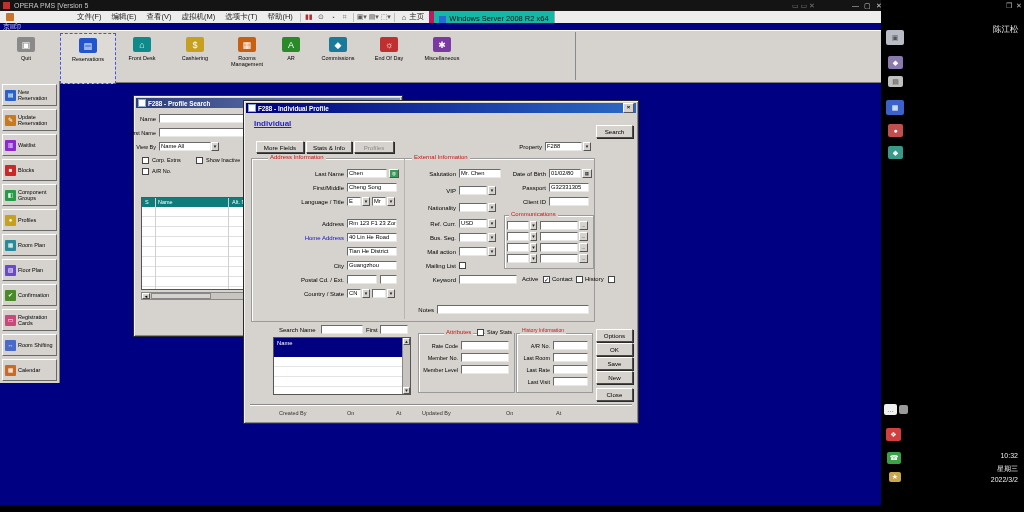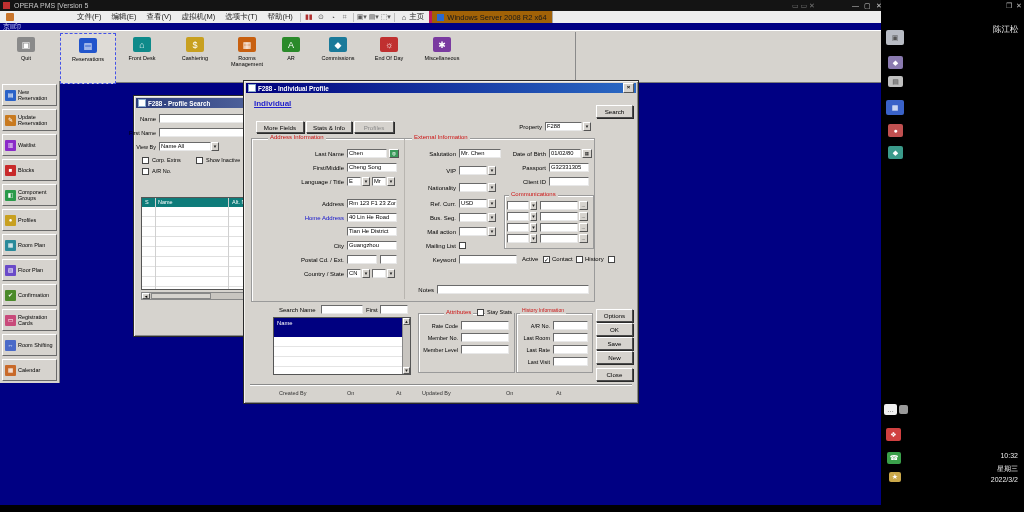--- a/index.html
+++ b/index.html
@@ -5,21 +5,21 @@
   html,body{margin:0;padding:0;}
   body{width:1024px;height:512px;position:relative;background:#000;font-family:"Liberation Sans",sans-serif;overflow:hidden;}
   .abs{position:absolute;}
   
   .vm-titlebar{position:absolute;left:0;top:0;width:1024px;height:11px;background:#141414;color:#c8c8c8;font-size:7px;line-height:11px;}
   .vm-menubar{position:absolute;left:0;top:11px;width:881px;height:12px;background:#ededed;border-bottom:1px solid #b0b0b0;font-size:7.5px;color:#1a1a1a;display:flex;align-items:center;}
   .menu-item{padding:0 5px;white-space:nowrap;}
   .mb-sep{width:1px;height:9px;background:#bdbdbd;margin:0 2px;}
   .tb-ico{width:12px;text-align:center;font-size:7px;color:#5a5a5a;}
   .tab{display:flex;align-items:center;gap:3px;padding:0 5px;height:12px;white-space:nowrap;}
-  .tab.active{background:#a16207;border-left:3px solid #be185d;border-right:1px solid #a8a8a8;}
+  .tab.active{background:#14b8a6;border-left:5px solid #be185d;border-right:1px solid #a8a8a8;align-items:flex-end;}
   
   .guest{position:absolute;left:0;top:23px;width:881px;height:482px;background:#000083;overflow:hidden;}
   .host{position:absolute;left:881px;top:0;width:143px;height:512px;background:#000;}
   
   .opera-toolbar{position:absolute;left:0;top:7px;width:881px;height:51px;background:#d6d3ce;border-top:1px solid #fff;border-bottom:1px solid #7a7a7a;}
   .tbbtn{position:absolute;top:2px;height:45px;display:flex;flex-direction:column;align-items:center;padding-top:4px;gap:3px;font-size:5.5px;line-height:6px;color:#000;text-align:center;}
   .tbbtn.sel{border:1px dashed #4553e8;background:#dedbd6;}
   .big-ico{width:18px;height:15px;display:flex;align-items:center;justify-content:center;color:#fff;font-size:9px;border-radius:2px;flex:none;}
   .opera-sidebar{position:absolute;left:0;top:58px;width:60px;height:302px;background:#d6d3ce;border-right:1px solid #7a7a7a;padding-top:2px;box-sizing:border-box;}
   .sbbtn{position:relative;margin:1px 2px 3px 2px;height:20px;background:#d6d3ce;border:1px solid;border-color:#fff #6a6a6a #6a6a6a #fff;display:flex;align-items:center;font-size:5.5px;line-height:6px;color:#000;overflow:hidden;}
@@ -231,21 +231,21 @@
       <div class="vline" style="left:13px;top:0;height:93px;background:#d0d0d0;"></div>
       <div class="vline" style="left:86px;top:0;height:93px;background:#d0d0d0;"></div>
     </div>
 
     <div style="position:absolute;left:7px;top:196px;width:246px;height:8px;background:#c8c5c0;border:1px solid #888;box-sizing:border-box;">
       <span style="position:absolute;left:0;top:0;width:8px;height:6px;background:#d6d3ce;border:1px solid;border-color:#fff #555 #555 #fff;font-size:4.5px;line-height:5px;text-align:center;box-sizing:border-box;">◄</span>
       <span style="position:absolute;left:9px;top:0;width:60px;height:6px;background:#d6d3ce;border:1px solid #888;box-sizing:border-box;"></span>
     </div>
   </div>
 
-  <div class="win" style="left:243px;top:57px;width:394px;height:322px;z-index:10;">
+  <div class="win" style="left:243px;top:77px;width:394px;height:322px;z-index:10;">
     <div class="tbar">
       <span class="tico"></span>
       <span>F288 - Individual Profile</span>
       <span class="grow"></span>
       <span class="wbtn">×</span>
     </div>
 
     <span class="heading" style="left:10px;top:18px;">Individual</span>
     <div class="pbtn" style="left:352px;top:24px;width:37px;height:13px;">Search</div>
 

